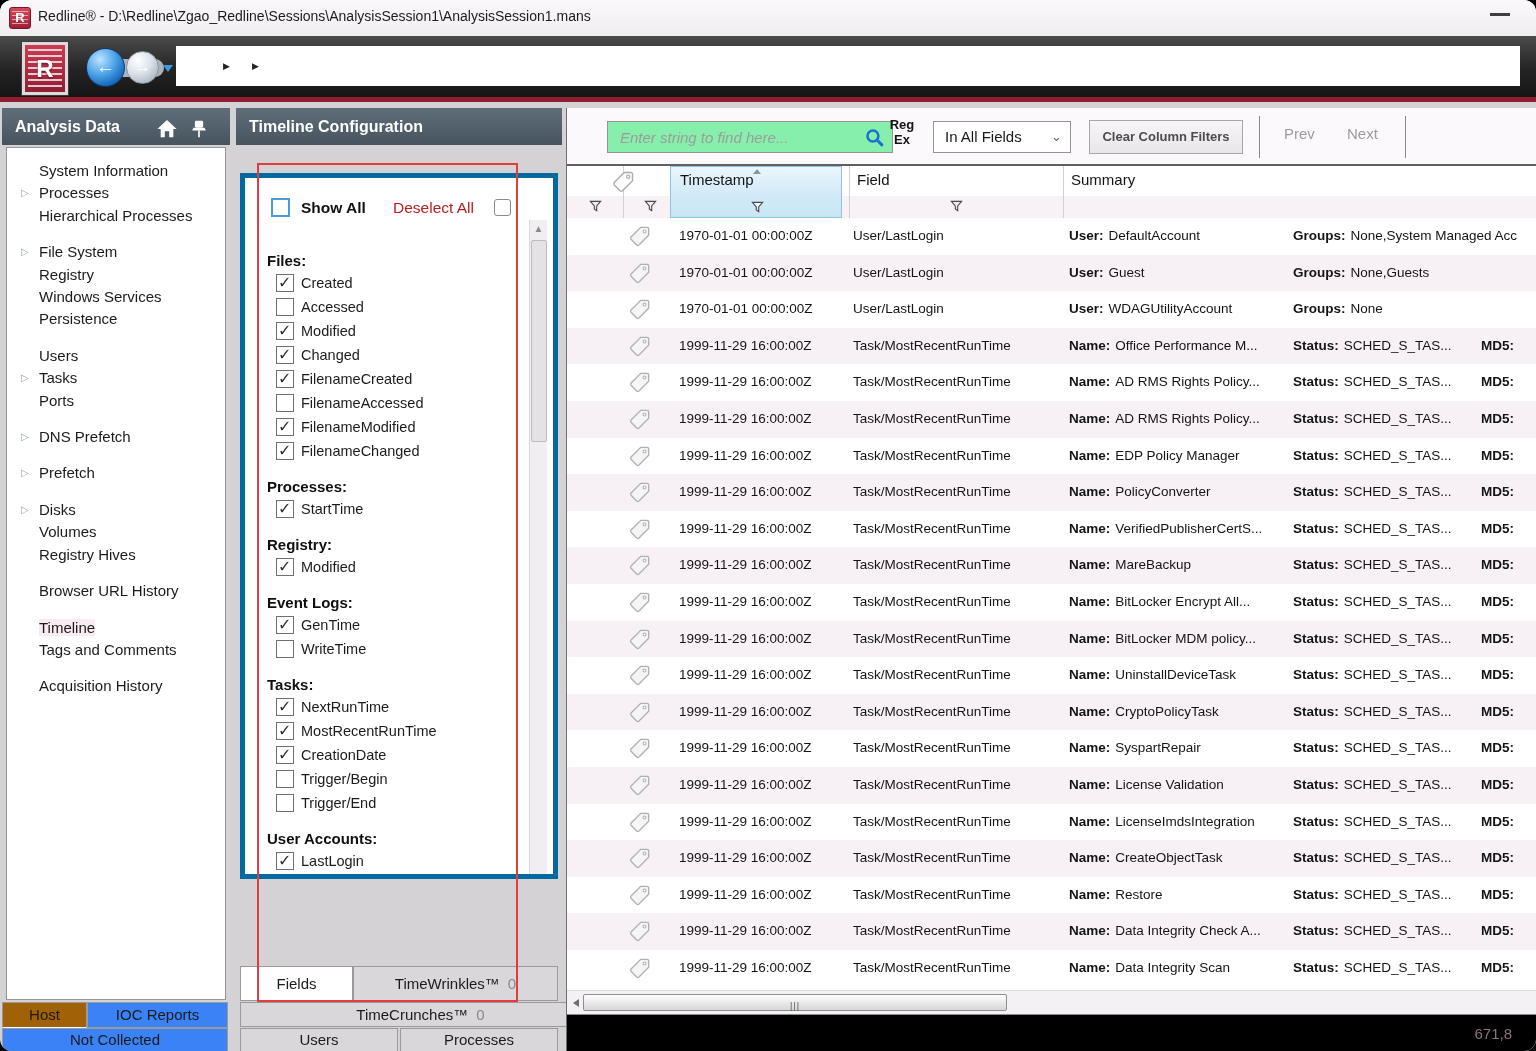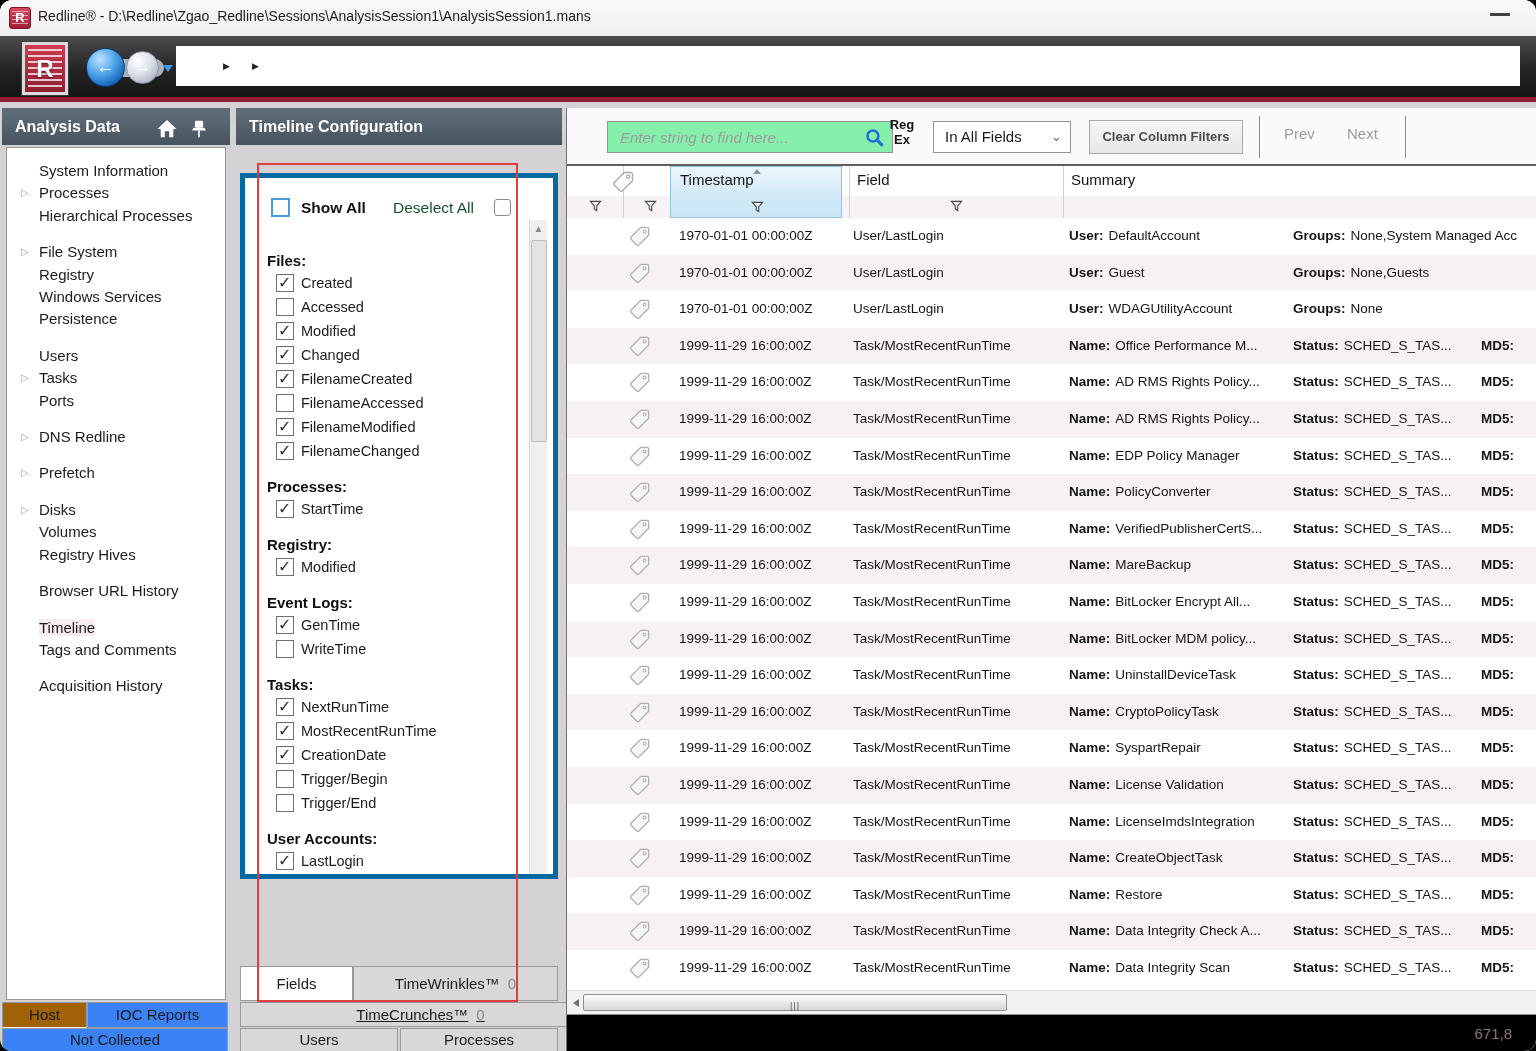--- a/index.html
+++ b/index.html
@@ -50,37 +50,37 @@
   .tab-nc{left:0;top:26px;width:226px;height:37px;line-height:21px;}
 
   
   .midpanel{position:absolute;left:236px;top:108px;width:326px;bottom:0;}
   .cfgbox{position:absolute;left:4px;right:4px;top:39px;height:706px;background:#fff;border:5px solid #0369a1;box-sizing:border-box;overflow:hidden;margin-top:26px;}
   .redbox{position:absolute;left:21px;top:55px;width:257px;height:835px;border:2px solid #e23c3c;z-index:6;pointer-events:none;}
   .showrow{position:absolute;left:26px;top:20px;width:250px;height:22px;}
   .cbx{position:absolute;box-sizing:border-box;background:#fff;cursor:pointer;}
   .cb-showall{left:0;top:0;width:19px;height:19px;border:2px solid #4a9ade;}
   .lbl-showall{position:absolute;left:30px;top:1px;font-weight:bold;font-size:15.5px;color:#111;cursor:pointer;}
-  .lbl-deselect{position:absolute;left:122px;top:1px;font-size:15.5px;color:#14532d;cursor:pointer;}
+  .lbl-deselect{position:absolute;left:122px;top:1px;font-size:15.5px;color:#b91c1c;cursor:pointer;}
   .cb-deselect{left:223px;top:1px;width:17px;height:17px;border:1.5px solid #8a8a8a;border-radius:3px;}
   .sections{position:absolute;left:22px;top:74px;width:234px;}
   .sechead{font-weight:bold;font-size:15px;color:#101010;margin:0 0 4px 0;}
   .section{margin-bottom:13px;}
   .citem{position:relative;height:24px;padding-left:34px;font-size:14.5px;line-height:21px;color:#1b1b1b;white-space:nowrap;cursor:pointer;}
   .citem .cb{position:absolute;left:9px;top:1px;width:16px;height:16px;border:1.5px solid #6f6f6f;background:#fff;}
   .citem.checked .cb::after{content:"✓";position:absolute;left:1px;top:-3px;font-size:16px;font-weight:bold;color:#2e2e2e;}
   .vscroll{position:absolute;right:6px;top:42px;width:17px;height:808px;background:#f0eef0;border-left:1px solid #d8d6d8;}
   .vscroll .up,.vscroll .dn{position:absolute;left:0;width:100%;text-align:center;font-size:10px;color:#8a8a8a;cursor:pointer;}
   .vscroll .up{top:3px;}
   .vthumb{position:absolute;left:1px;top:20px;width:14px;height:200px;background:#e4e2e4;border:1px solid #bdbbbd;border-radius:2px;cursor:pointer;}
   .mtabs .mtab{position:absolute;box-sizing:border-box;border:1px solid #9a9a9a;background:#dad7da;font-size:15px;text-align:center;color:#1b1b1b;cursor:pointer;}
   .mtab.active{background:#fff;}
   .tab-fields{left:4px;top:858px;width:113px;height:35px;line-height:33px;}
   .tab-tw{left:117px;top:858px;width:205px;height:35px;line-height:33px;}
-  .btn-tc{left:4px;top:894px;width:361px;height:25px;line-height:23px;text-decoration:underline;}
+  .btn-tc{left:4px;top:894px;width:361px;height:25px;line-height:23px;}
   .btn-users{left:4px;top:920px;width:158px;height:24px;line-height:22px;}
   .btn-proc{left:164px;top:920px;width:158px;height:24px;line-height:22px;}
   .cnt{color:#8a8a8a;margin-left:8px;}
 
   
   .rightpanel{position:absolute;left:566px;top:108px;right:0;bottom:0;background:#fff;border-left:1px solid #6f6f6f;box-sizing:border-box;}
   .finder{position:absolute;left:0;top:0;width:100%;height:58px;background:#fbf9fb;border-bottom:2px solid #5f5f5f;box-sizing:border-box;}
   .searchbox{position:absolute;left:12px;top:13px;width:286px;height:32px;border:1px solid #949494;background:#86efac;box-sizing:border-box;margin-left:28px;}
   .searchbox input{position:absolute;left:0;top:0;width:248px;height:100%;border:none;outline:none;padding:0 0 0 12px;font-size:15px;font-family:inherit;color:#333;background:transparent;}
   .searchbox input::placeholder{font-style:italic;color:#9c9c9c;}
@@ -203,21 +203,21 @@
         <div class="titem expandable">
           <span class="arrow">▷</span>
           <span class="tlabel">Tasks</span>
         </div>
         <div class="titem alt">
           
           <span class="tlabel">Ports</span>
         </div>
         <div class="titem expandable gap">
           <span class="arrow">▷</span>
-          <span class="tlabel">DNS Redline</span>
+          <span class="tlabel">DNS Prefetch</span>
         </div>
         <div class="titem alt expandable gap">
           <span class="arrow">▷</span>
           <span class="tlabel">Prefetch</span>
         </div>
         <div class="titem expandable gap">
           <span class="arrow">▷</span>
           <span class="tlabel">Disks</span>
         </div>
         <div class="titem alt">

